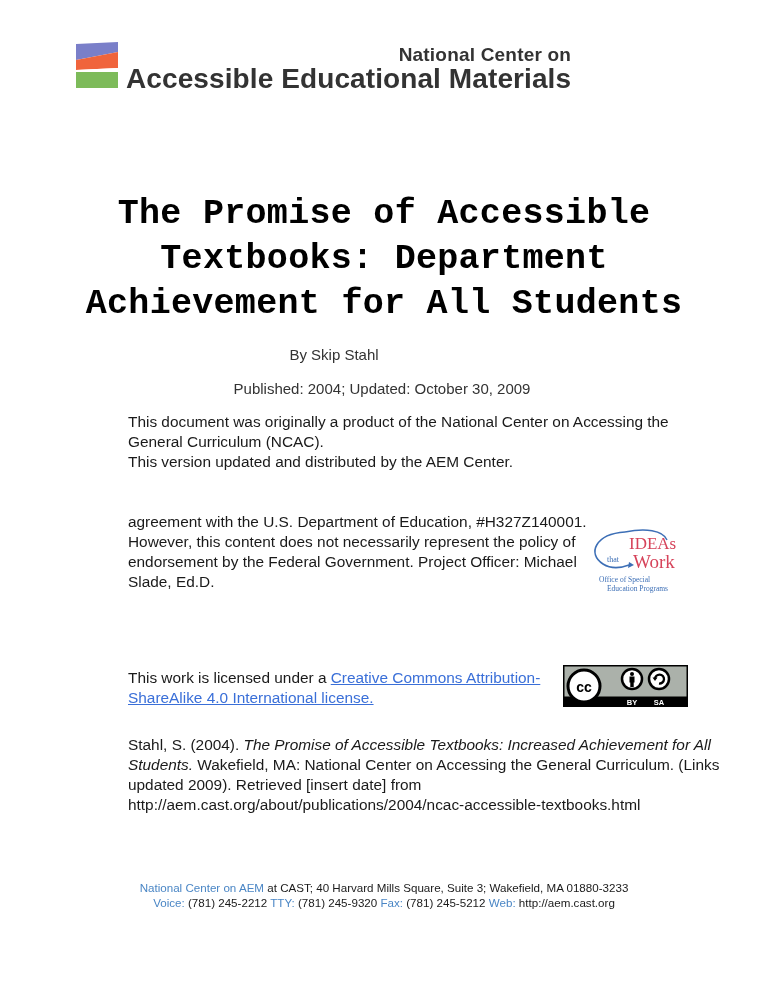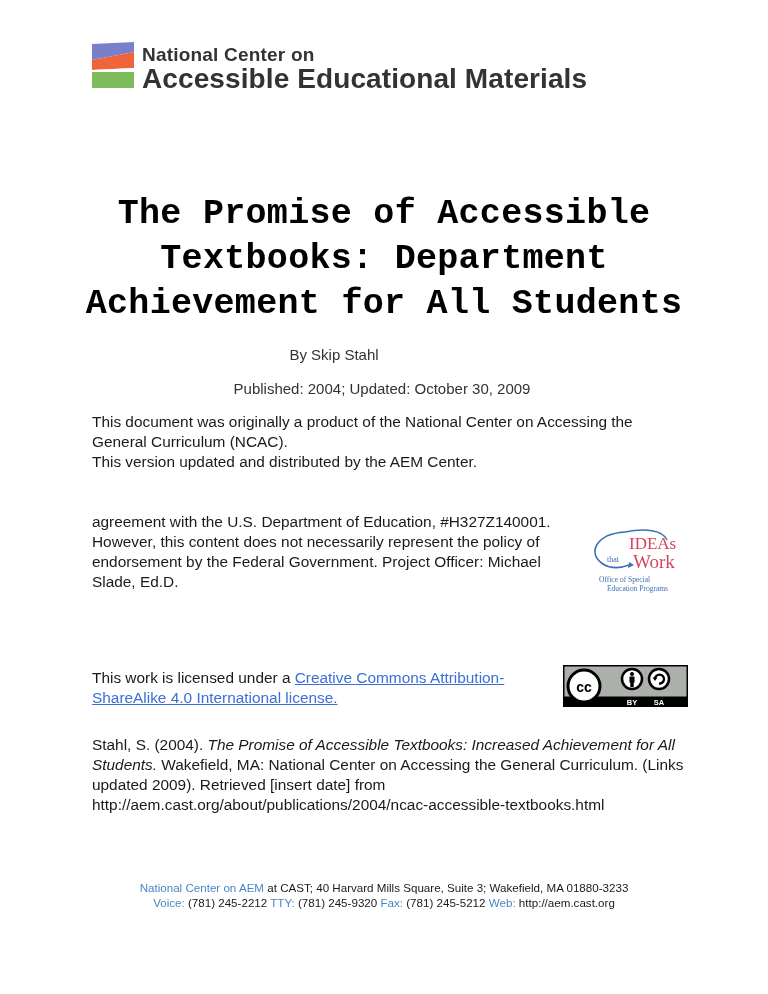--- a/index.html
+++ b/index.html
@@ -1,35 +1,35 @@
 <!DOCTYPE html>
 <html><head>
   <meta charset="utf-8">
   <style>
     html, body { margin: 0; padding: 0; background: #ffffff; }
     body { width: 768px; height: 994px; position: relative; overflow: hidden;
            font-family: "Liberation Sans", sans-serif; color: #1a1a1a; }
 
-    .logo { position: absolute; left: 92px; top: 42px; height: 46px; display: flex; align-items: flex-start; }
+    .logo { position: absolute; left: 76px; top: 42px; height: 46px; display: flex; align-items: flex-start; text-align: right; }
     .logo-mark { width: 42px; height: 46px; display: block; }
     .logo-text { margin-left: 8px; color: #333333; font-weight: bold; line-height: 1; }
     .logo-line1 { font-size: 19px; letter-spacing: 0.2px; margin-top: 3px; }
     .logo-line2 { font-size: 28px; margin-top: 1px; letter-spacing: 0.1px; }
 
     .title { position: absolute; left: 0; width: 768px; top: 192px; text-align: center;
              font-size: 35px; font-weight: bold; line-height: 45px; color: #000; letter-spacing: 0.3px; }
     .title span { display: block; }
 
     .byline { position: absolute; left: 0; width: 668px; top: 346px; text-align: center;
               font-size: 15px; color: #333; }
     .published { position: absolute; left: 0; width: 764px; top: 380px; text-align: center;
                  font-size: 15px; color: #333; }
 
     .para { position: absolute; left: 92px; font-size: 15.4px; line-height: 20px; color: #1a1a1a; }
-    .para span.line { display: block; white-space: nowrap; }
+    .para span.line { display: block; white-space: nowrap; margin-left: 36px; }
     #p-origin { top: 412px; }
     #p-disclaimer { top: 512px; }
     #p-license { top: 668px; }
     #p-citation { top: 735px; }
 
     a.link { color: #3a6fd8; text-decoration: underline; }
     .ital { font-style: italic; }
 
     .ideas-logo { position: absolute; left: 585px; top: 518px; width: 95px; height: 85px; }
     .cc-badge { position: absolute; left: 563px; top: 665px; width: 125px; height: 42px; }

